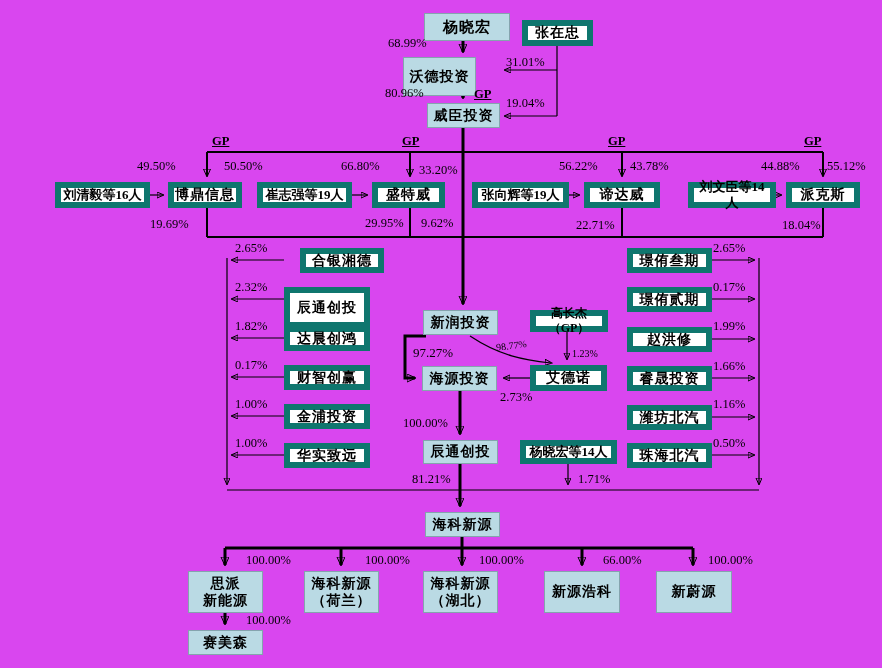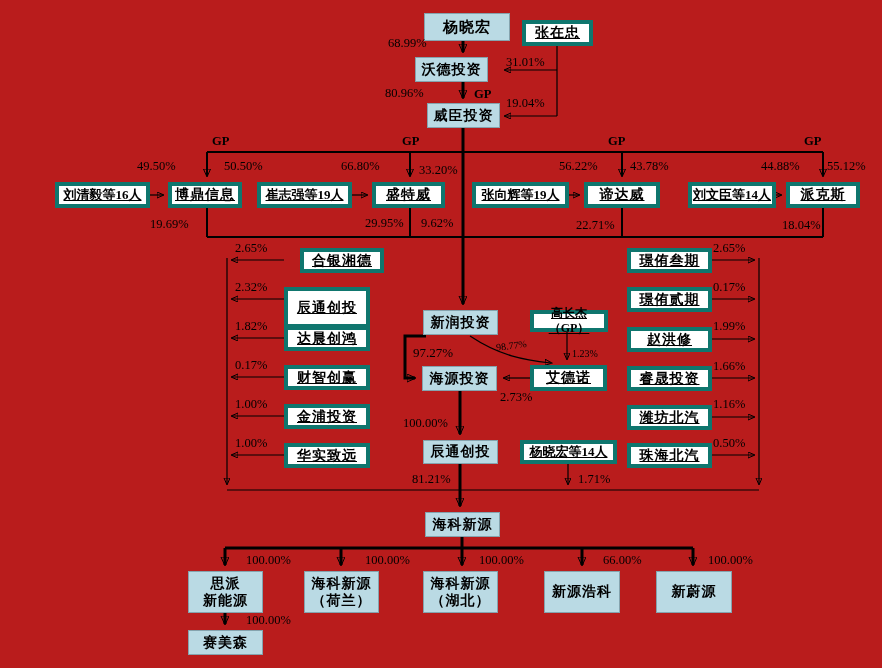--- a/index.html
+++ b/index.html
@@ -1,31 +1,31 @@
 <!DOCTYPE html>
 <html><head>
 <meta charset="utf-8">
 <style>
   html,body{margin:0;padding:0;background:#fff;}
   .canvas{
-    position:relative;width:882px;height:668px;background:#b91c1c;
+    position:relative;width:882px;height:668px;background:#d946ef;
     font-family:"Liberation Serif","DejaVu Serif",serif;color:#000;overflow:hidden;
   }
   .canvas svg{position:absolute;left:0;top:0;}
   .box{
     position:absolute;box-sizing:border-box;display:flex;flex-direction:column;
     align-items:center;justify-content:center;text-align:center;
     font-weight:bold;font-size:14px;line-height:1.25;letter-spacing:1px;z-index:2;
   }
   .blue{background:#badae4;border:1px solid #85a3ae;}
-  .white{background:#ffffff;border:4px solid #0f766e;text-decoration:underline;}
+  .white{background:#ffffff;border:6px solid #0f766e;}
   .long{font-size:13px;letter-spacing:0;}
   .gaobox{font-size:12px;letter-spacing:0;}
   .pct{position:absolute;font-size:12.5px;white-space:nowrap;z-index:3;}
-  .gp{font-weight:bold;}
+  .gp{font-weight:bold;text-decoration:underline;}
   .sm{font-size:10px;}
   .tilt{transform:rotate(-7deg);}
   .big{font-size:13px;}
   path{fill:none;stroke:#000;}
   .t{stroke-width:3;}
   .m{stroke-width:2;}
   .s{stroke-width:1.2;}
 </style>
 </head>
 <body>
@@ -101,21 +101,21 @@
       <path class="s" d="M530 378 H504" marker-end="url(#aS)"></path>
     </g>
   </svg>
 
   <div class="box blue" style="left:424px;top:13px;width:86px;height:28px;font-size:15px">
       <span>杨晓宏</span>
     </div>
   <div class="box white" style="left:522px;top:20px;width:71px;height:26px">
       <span>张在忠</span>
     </div>
-  <div class="box blue" style="left:415px;top:57px;width:73px;height:25px">
+  <div class="box blue" style="left:403px;top:57px;width:73px;height:39px">
       <span>沃德投资</span>
     </div>
   <div class="box blue" style="left:427px;top:103px;width:73px;height:25px">
       <span>威臣投资</span>
     </div>
 
   <div class="box white long" style="left:55px;top:182px;width:95px;height:26px">
       <span>刘清毅等16人</span>
     </div>
   <div class="box white" style="left:168px;top:182px;width:74px;height:26px">

